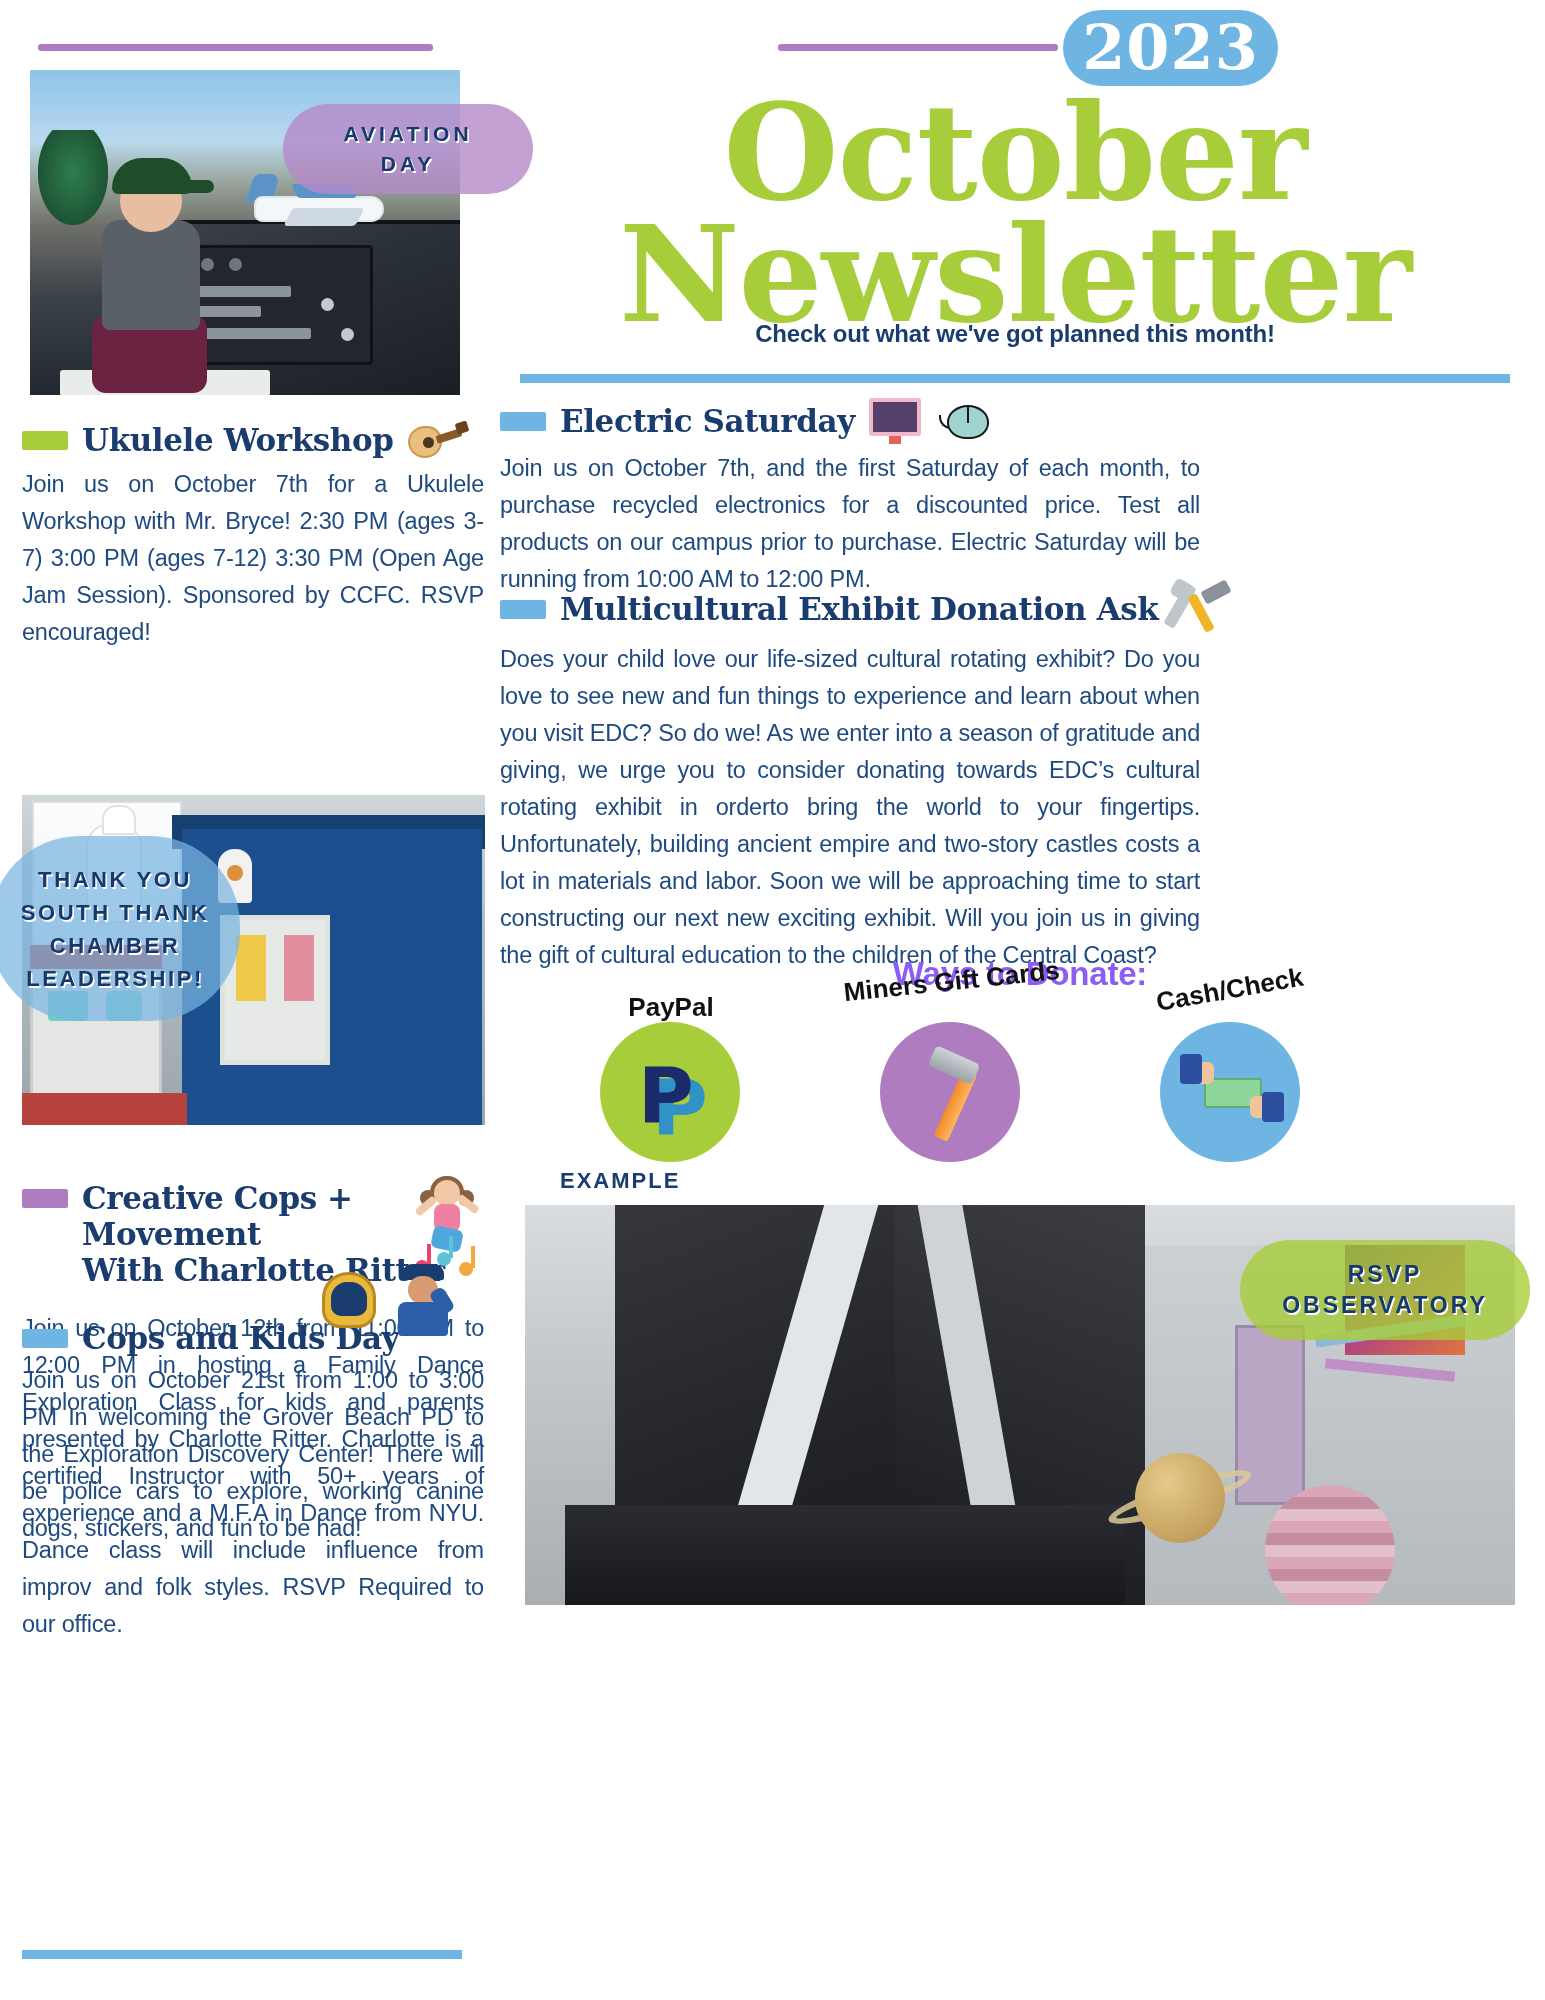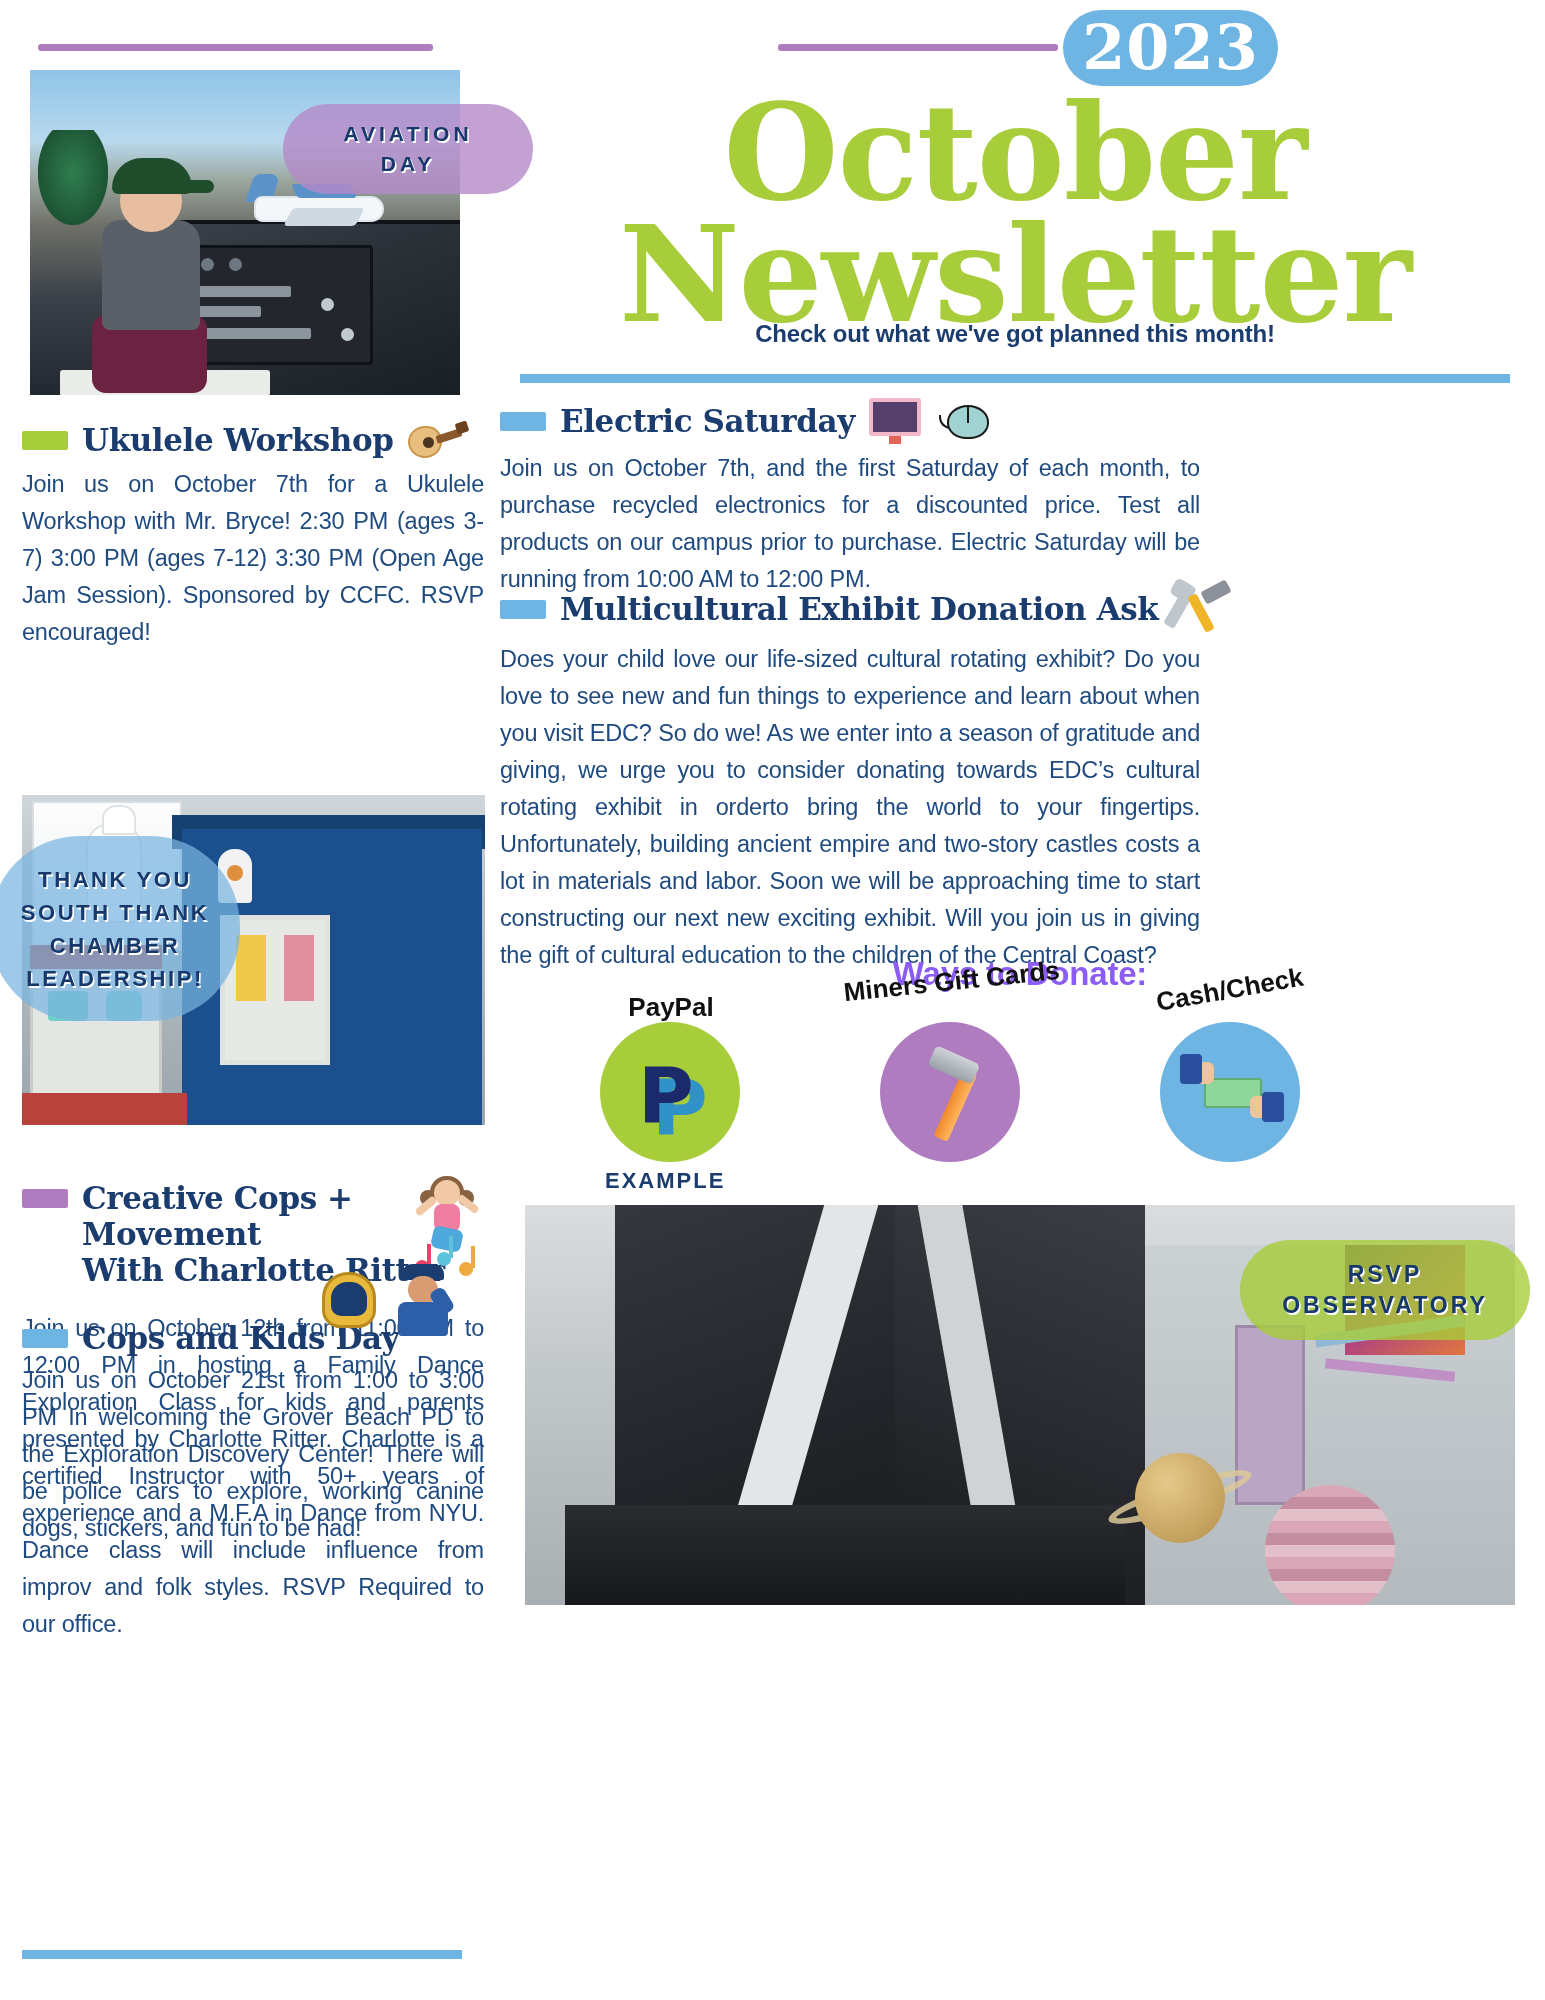--- a/index.html
+++ b/index.html
@@ -329,21 +329,21 @@
   .cash{ position:absolute; left:26px; top:56px; width:92px; height:76px;}
   .cash .bill{ position:absolute; left:18px; top:22px; width:58px; height:30px;
     background:#8fd69a; border:2px solid #5fae70; border-radius:3px;}
   .cash .h1{ position:absolute; left:0; top:6px; width:28px; height:22px; background:#f0c49a; border-radius:6px;}
   .cash .h2{ position:absolute; left:64px; top:40px; width:28px; height:22px; background:#f0c49a; border-radius:6px;}
   .cash .c1{ position:absolute; left:-6px; top:-2px; width:22px; height:30px; background:#2b4f9e; border-radius:4px;}
   .cash .c2{ position:absolute; left:76px; top:36px; width:22px; height:30px; background:#2b4f9e; border-radius:4px;}
 
   .example-lbl{
     position:absolute; left:560px; top:1168px;
-    font-size:22px; font-weight:bold; letter-spacing:2px; color:#1b3c6e;margin-left:45px;
+    font-size:22px; font-weight:bold; letter-spacing:2px; color:#1b3c6e;
   }
 
   .rule-blue-bottom{
     position:absolute; left:22px; top:1950px; width:440px; height:9px; background:#6fb5e3;
   }
 </style>
 </head>
 <body>
 
 <div class="page">

